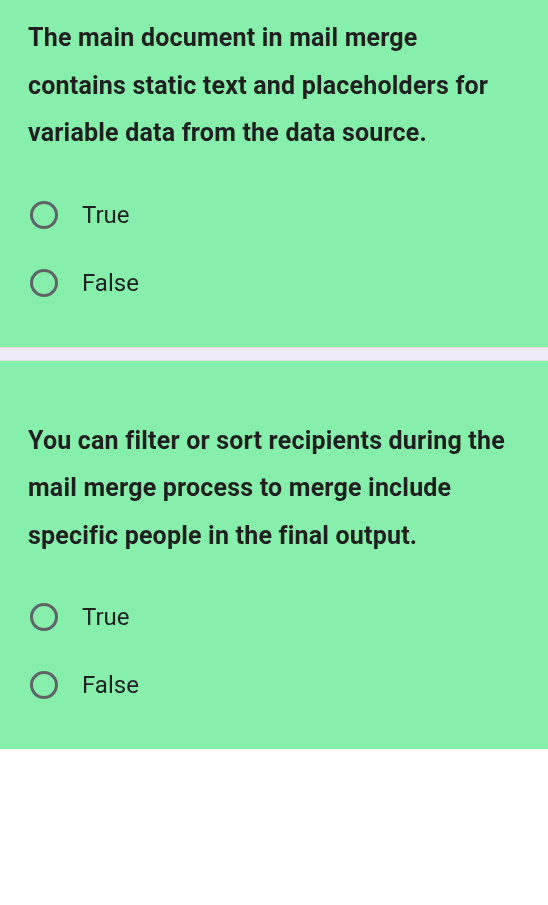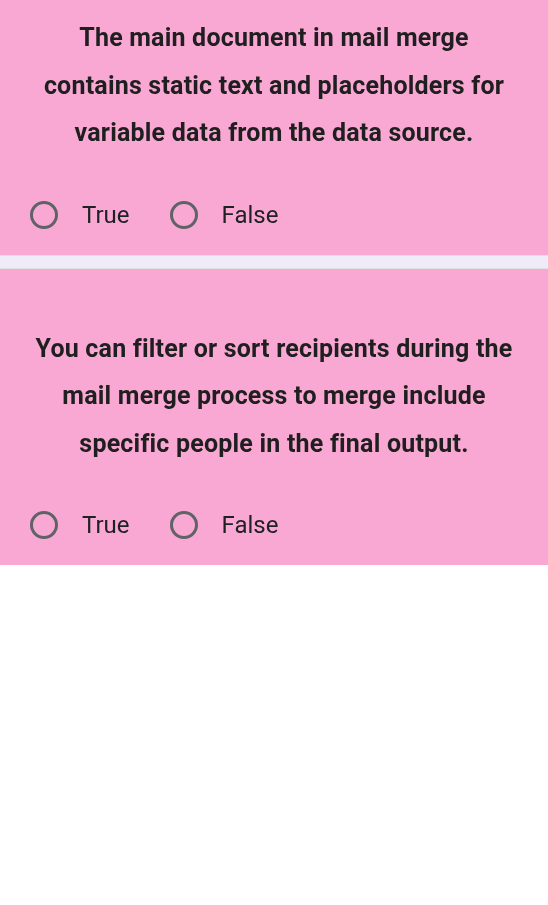--- a/index.html
+++ b/index.html
@@ -7,35 +7,34 @@
       margin: 0;
       padding: 0;
     }
     body {
       font-family: Roboto, Arial, sans-serif;
       background: #ffffff;
       width: 548px;
       color: #1f1f1f;
     }
     .question-card {
-      padding: 14px 28px 26px 28px;
-      background: #f9a8d4;
-      text-align: center;
+      padding: 14px 28px 50px 28px;
+      background: #86efac;
     }
     .question-text {
       font-size: 25px;
       font-weight: 700;
       line-height: 1.9;
       color: #1f1f1f;
       margin-bottom: 44px;
       letter-spacing: 0.2px;
     }
     .options {
       display: flex;
-      flex-direction: row;
+      flex-direction: column;
       gap: 40px;
       padding-left: 2px;
     }
     .option {
       display: flex;
       align-items: center;
       gap: 24px;
       cursor: pointer;
     }
     .radio {

